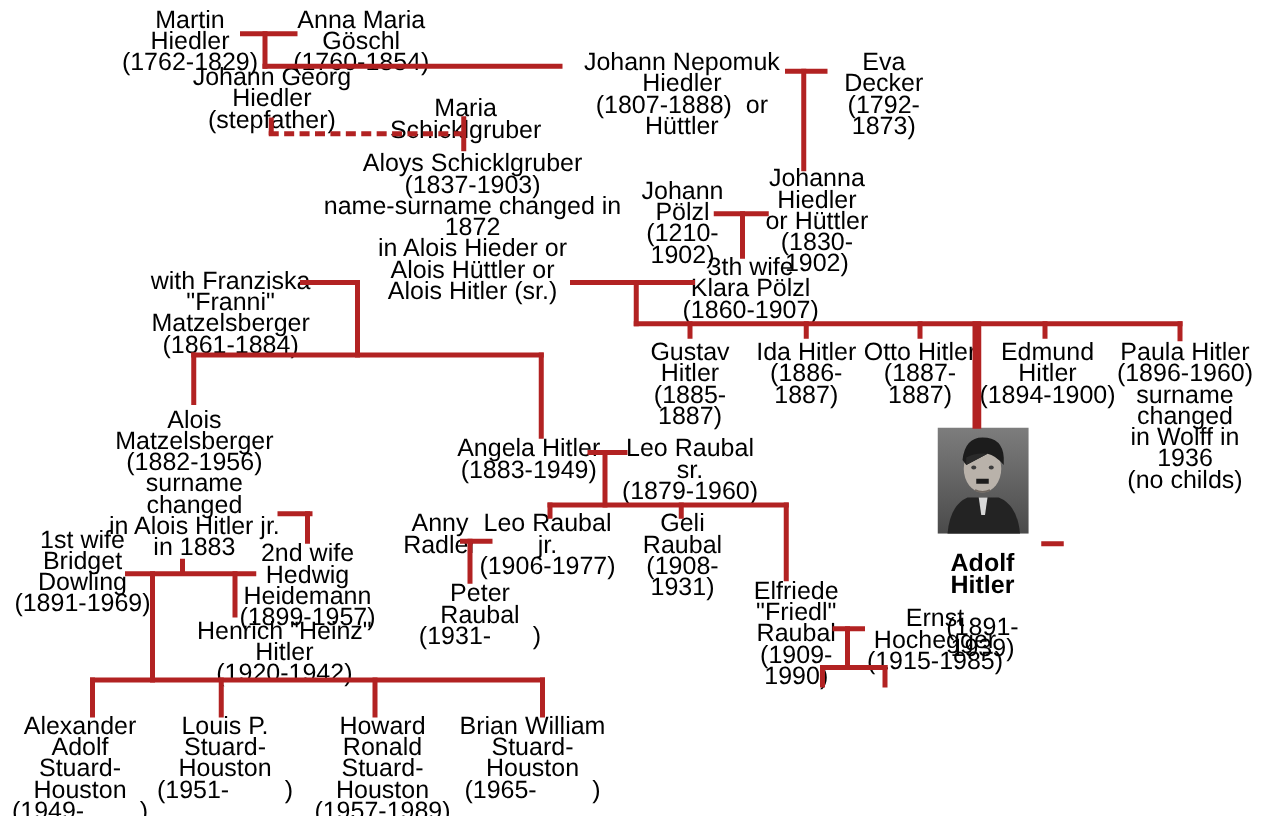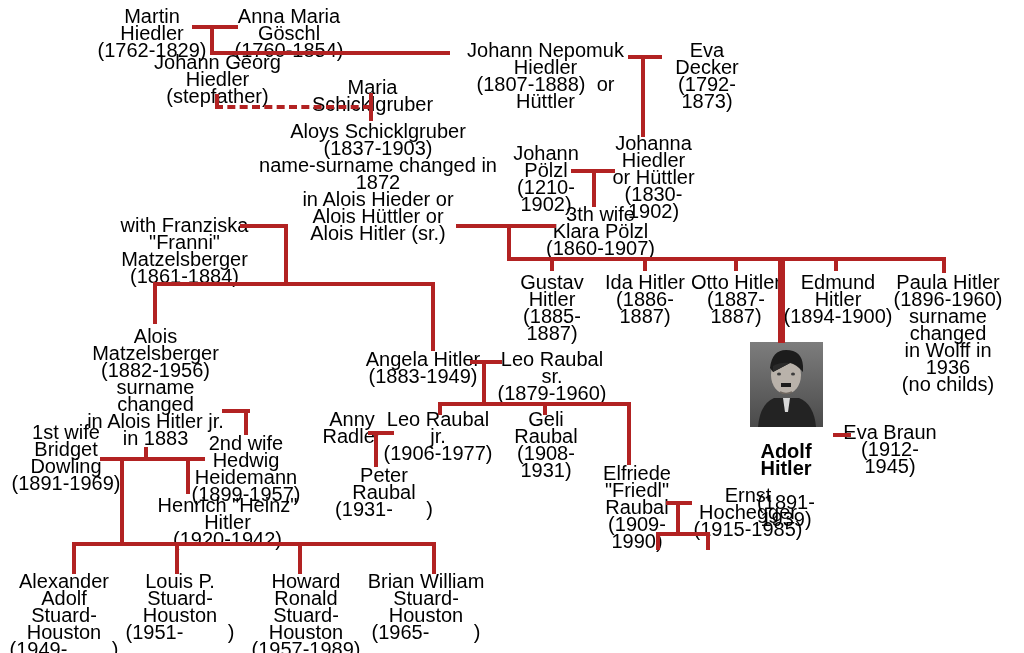--- a/index.html
+++ b/index.html
@@ -99,22 +99,20 @@
   <div class="person" style="left:586px;top:465px;width:102px">Elfriede
 "Friedl"
 Raubal
 (1909-1990)</div>
   <div class="person" style="left:679px;top:487px;width:138px">Ernst Hochegger
 (1915-1985)</div>
   <div class="person" style="left:734px;top:426px;width:104px">
     <span class="b">Adolf Hitler</span>
     <span class="blk">(1891-1939)</span>
   </div>
-  <div class="person" style="left:841px;top:424px;width:98px">Eva Braun
-(1912-1945)</div>
   <div class="person" style="left:3px;top:573px;width:122px">Alexander Adolf
 Stuard-Houston
 (1949-&nbsp;&nbsp;&nbsp;&nbsp;&nbsp;&nbsp;&nbsp;&nbsp;)</div>
   <div class="person" style="left:119px;top:573px;width:122px">Louis P.
 Stuard-Houston
 (1951-&nbsp;&nbsp;&nbsp;&nbsp;&nbsp;&nbsp;&nbsp;&nbsp;)</div>
   <div class="person" style="left:242px;top:573px;width:128px">Howard Ronald
 Stuard-Houston
 (1957-1989)</div>
   <div class="person" style="left:364px;top:573px;width:124px">Brian William

